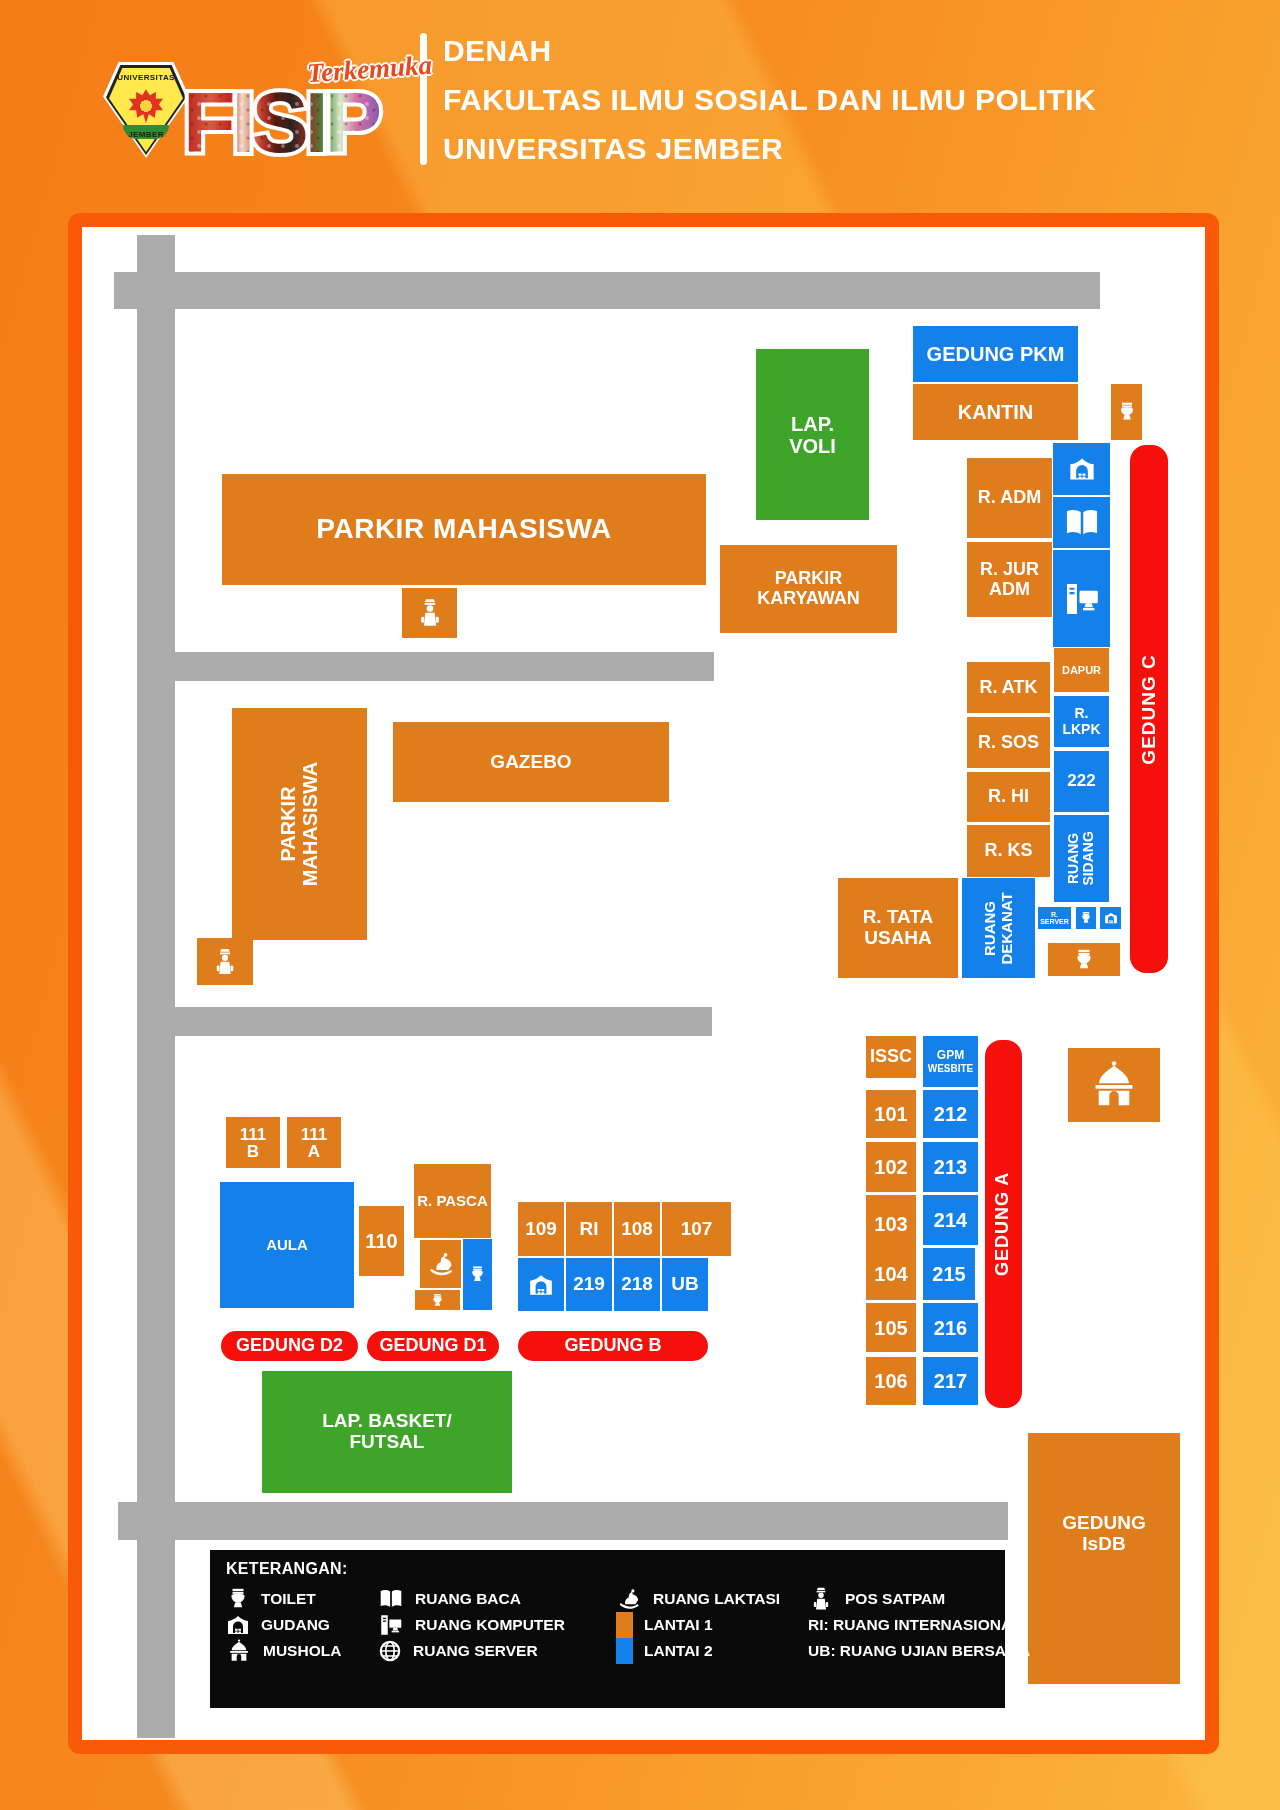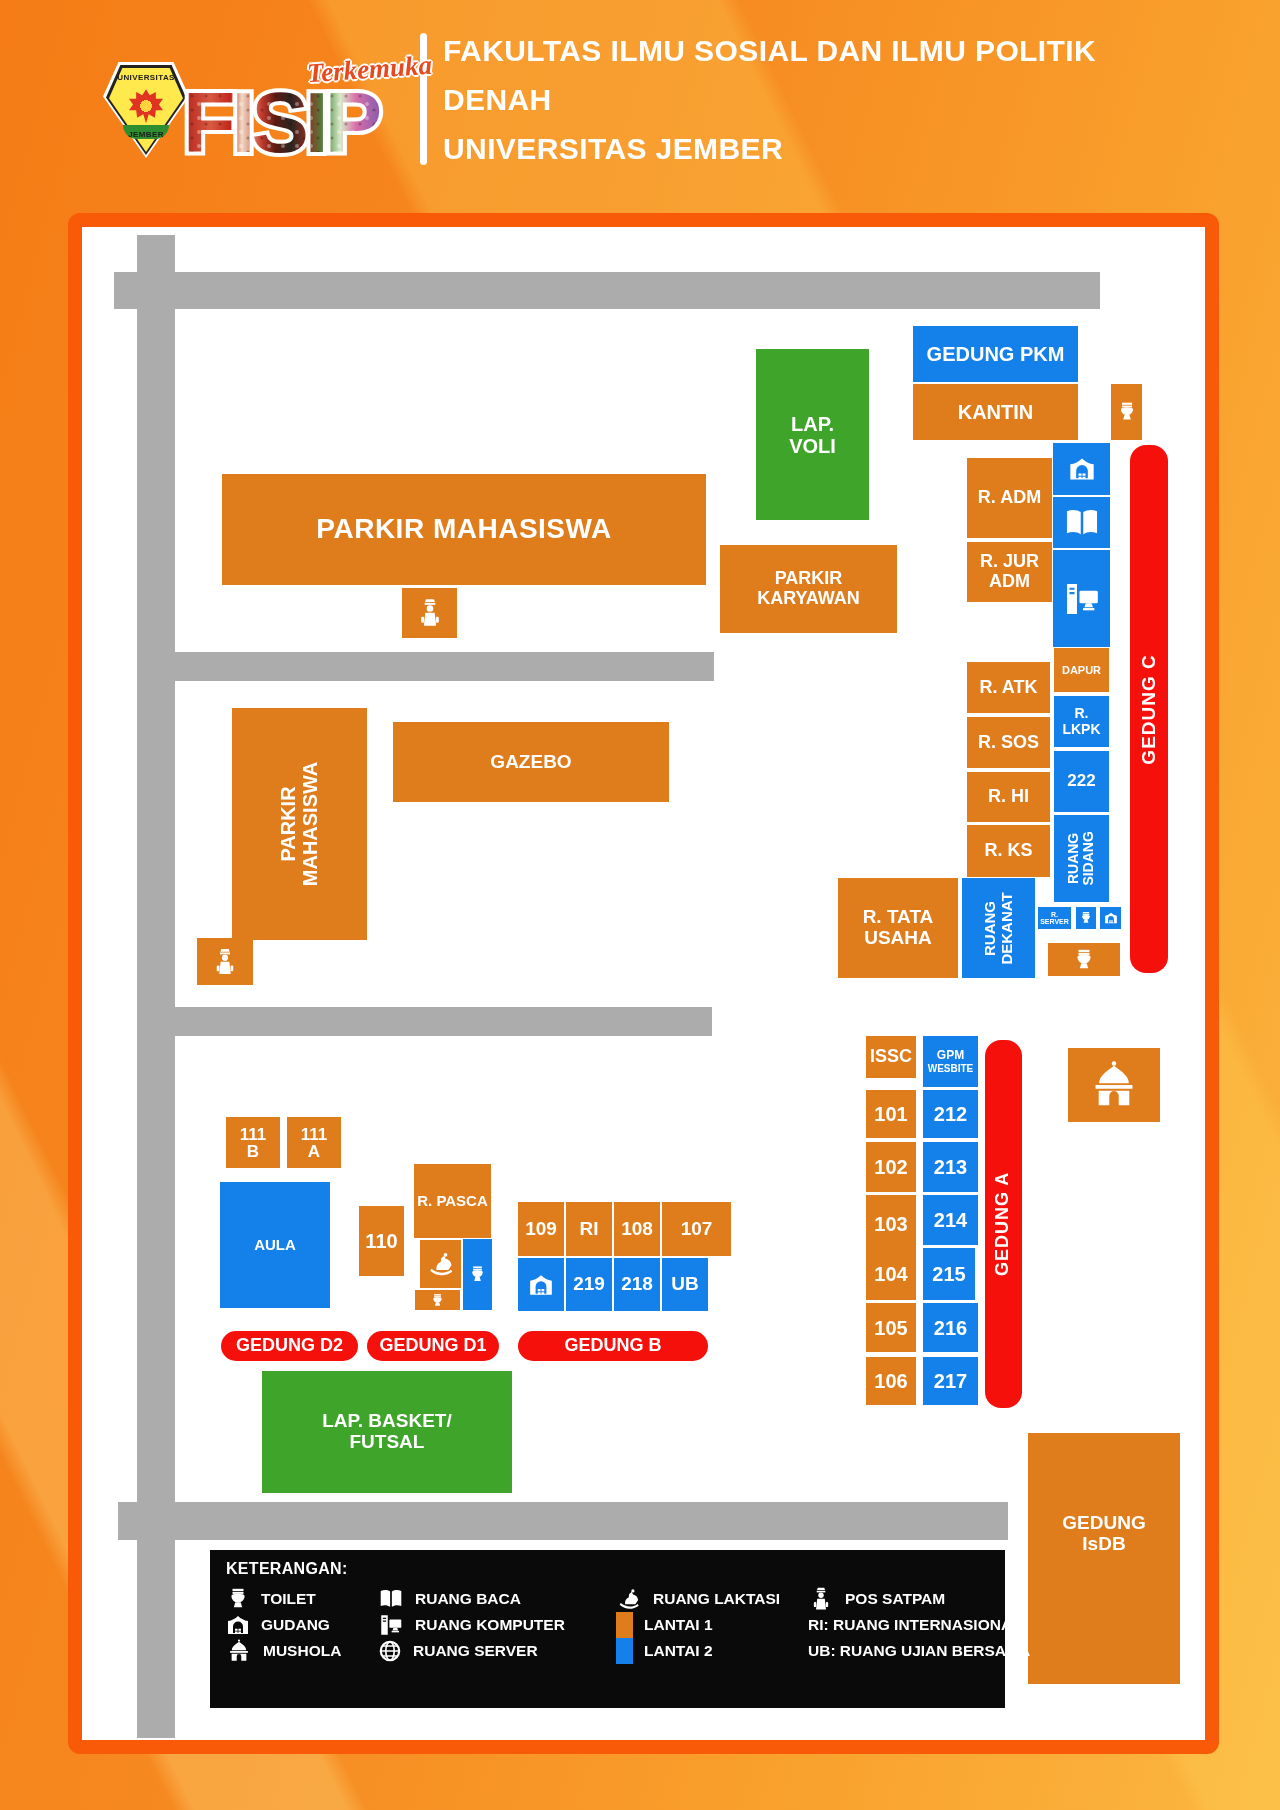--- a/index.html
+++ b/index.html
@@ -135,22 +135,22 @@
           <circle cx="11" cy="10" r="1.6" fill="#2b0d08" opacity=".3"></circle>
         </pattern>
       </defs>
       <text x="2" y="80" font-family="Liberation Sans, sans-serif" font-weight="bold" font-size="86" letter-spacing="-4" fill="url(#batik)" stroke="#ffffff" stroke-width="8" paint-order="stroke">FISIP</text>
       <text x="2" y="80" font-family="Liberation Sans, sans-serif" font-weight="bold" font-size="86" letter-spacing="-4" fill="url(#dots)">FISIP</text>
     </svg>
     <div class="tagline">Terkemuka</div>
   </div>
   <div class="divider"></div>
   <div class="titles">
+    <div>DENAH</div>
     <div>FAKULTAS ILMU SOSIAL DAN ILMU POLITIK</div>
-    <div>DENAH</div>
     <div>UNIVERSITAS JEMBER</div>
   </div>
 
   <div class="frame"></div>
   <div class="mi">
 
     <div class="road" style="left:55px;top:8px;width:38px;height:1503px"></div>
     <div class="road" style="left:32px;top:45px;width:986px;height:37px"></div>
     <div class="road" style="left:90px;top:425px;width:542px;height:29px"></div>
     <div class="road" style="left:90px;top:780px;width:540px;height:29px"></div>
@@ -178,21 +178,21 @@
           <use href="#sym-satpam"></use>
         </svg>
     </div>
     <div class="b or" style="left:638px;top:318px;width:177px;height:88px;font-size:18px">
       <div><span>PARKIR</span><br><span>KARYAWAN</span></div>
     </div>
 
     <div class="b or" style="left:885px;top:231px;width:85px;height:80px;font-size:18px">
       <span>R. ADM</span>
     </div>
-    <div class="b or" style="left:885px;top:315px;width:85px;height:60px;font-size:18px">
+    <div class="b or" style="left:885px;top:315px;width:85px;height:75px;font-size:18px">
       <div><span>R. JUR</span><br><span>ADM</span></div>
     </div>
     <div class="b bl" style="left:971px;top:216px;width:57px;height:52px">
       <svg class="ic" width="28" height="28">
           <use href="#sym-gudang"></use>
         </svg>
     </div>
     <div class="b bl" style="left:971px;top:270px;width:57px;height:51px">
       <svg class="ic" width="38" height="38">
           <use href="#sym-book"></use>
@@ -323,21 +323,21 @@
           <use href="#sym-mushola"></use>
         </svg>
     </div>
 
     <div class="b or" style="left:144px;top:890px;width:54px;height:51px;font-size:17px;line-height:1">
       <div><span>111</span><br><span>B</span></div>
     </div>
     <div class="b or" style="left:205px;top:890px;width:54px;height:51px;font-size:17px;line-height:1">
       <div><span>111</span><br><span>A</span></div>
     </div>
-    <div class="b bl" style="left:138px;top:955px;width:110px;height:126px;font-size:15px">
+    <div class="b bl" style="left:138px;top:955px;width:134px;height:126px;font-size:15px">
       <span>AULA</span>
     </div>
     <div class="b or" style="left:277px;top:979px;width:45px;height:70px;font-size:20px">
       <span>110</span>
     </div>
     <div class="b or" style="left:332px;top:937px;width:77px;height:74px;font-size:15px">
       <span>R. PASCA</span>
     </div>
     <div class="b or" style="left:338px;top:1013px;width:41px;height:48px">
       <svg class="ic" width="30" height="30">

